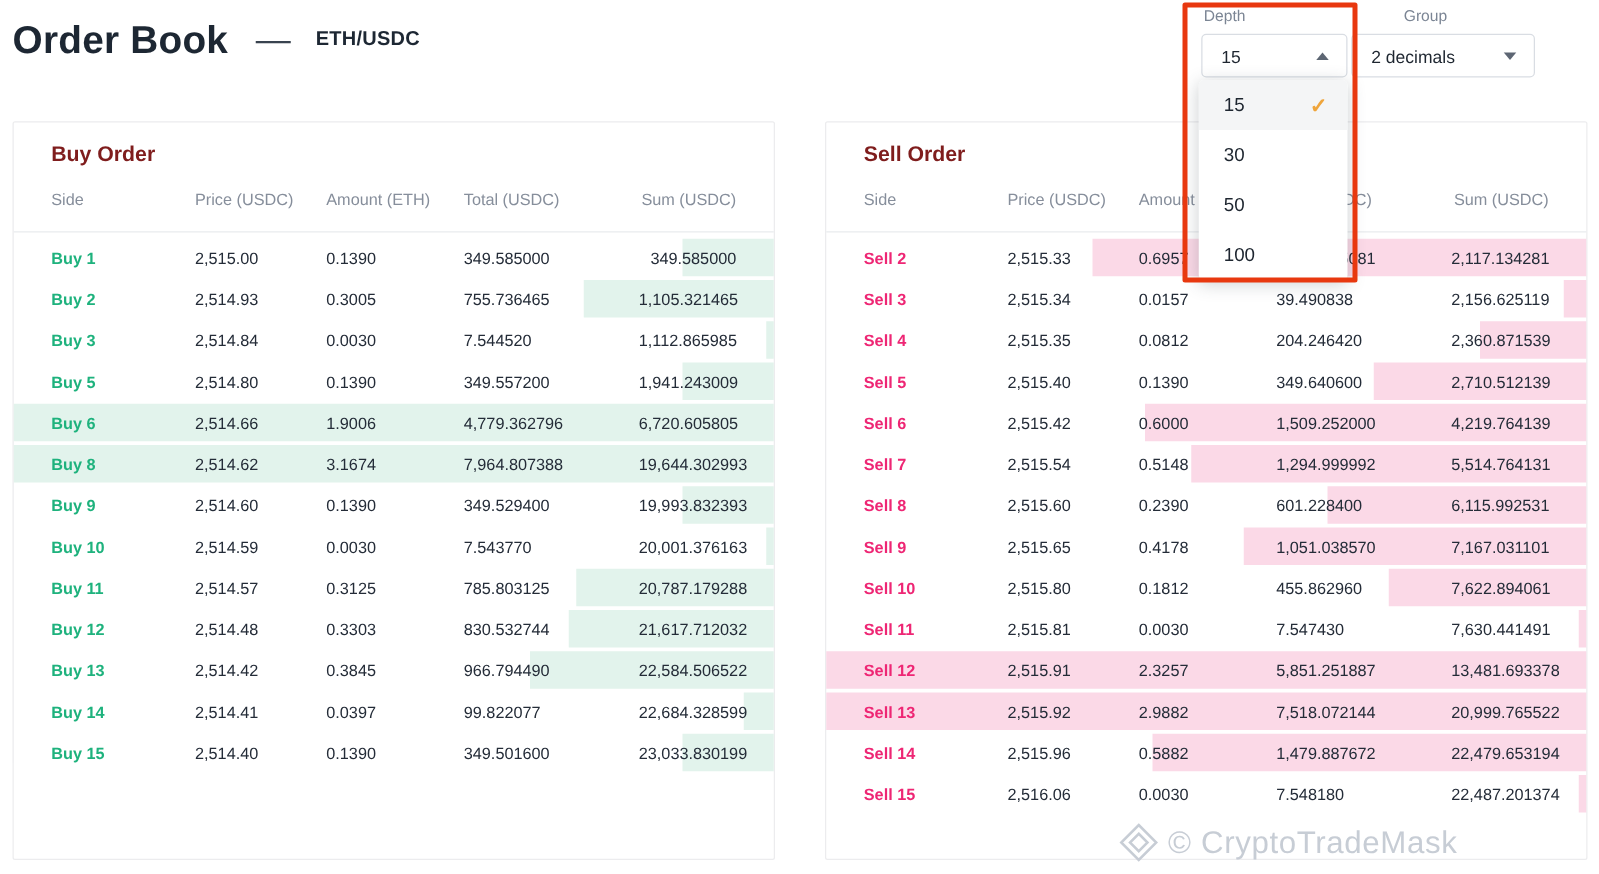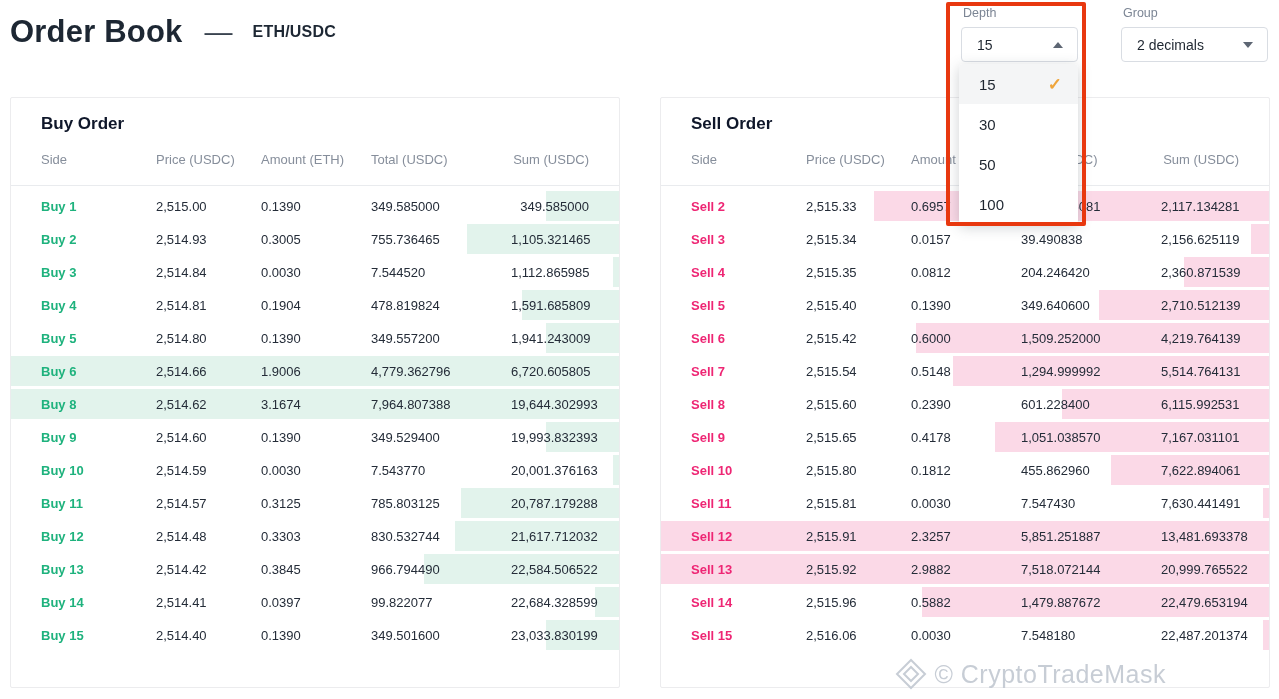--- a/index.html
+++ b/index.html
@@ -14,41 +14,41 @@
   .header .pair { font-size:16px; font-weight:700; color:#1d2733; letter-spacing:.2px; }
 
   
   .ctrl-label { position:absolute; font-size:12.5px; color:#7b8594; }
   #depth-label { left:963px; top:6px; }
   #group-label { left:1123px; top:6px; }
   .select { position:absolute; top:27px; height:35px; background:#fff; border:1px solid #d9dde3;
             border-radius:4px; display:flex; align-items:center; justify-content:space-between;
             padding:0 14px 0 15px; font-size:14px; color:#1e2630; cursor:pointer; }
   #depth-select { left:961px; width:117px; }
-  #group-select { left:1121px; width:147px; }
+  #group-select { left:1081px; width:147px; }
   .caret { width:0; height:0; border-left:5px solid transparent; border-right:5px solid transparent; }
   .caret.up   { border-bottom:6px solid #5d6673; }
   .caret.down { border-top:6px solid #5d6673; }
 
   .menu { position:absolute; left:959px; top:64px; width:119px; background:#fff; border-radius:4px;
           box-shadow:0 3px 14px rgba(60,70,80,.25); z-index:10; overflow:hidden; }
   .menu-item { height:40px; display:flex; align-items:center; justify-content:space-between;
                padding:0 16px 0 20px; font-size:15px; color:#1e2630; cursor:pointer; }
   .menu-item.selected { background:#f4f5f6; }
   .menu-item .check { font-size:17px; font-weight:700; color:#efa53c; }
 
   .annotation { position:absolute; left:946px; top:2px; width:140px; height:224px;
                 border:4px solid #e8380f; border-radius:2px; z-index:11; pointer-events:none; }
 
   
   .card { position:absolute; top:97px; width:610px; height:591px; background:#fff;
           border:1px solid #ececee; border-radius:2px; z-index:1; }
   #buy-card  { left:10px; }
   #sell-card { left:660px; }
-  .card-title { padding:16px 30px 6px; font-size:17px; font-weight:700; color:#0f172a; }
+  .card-title { padding:16px 30px 6px; font-size:17px; font-weight:700; color:#7f1d1d; }
   .thead { display:grid; grid-template-columns:115px 105px 110px 140px 1fr;
            padding:12px 30px 18px; border-bottom:1px solid #e9ebee;
            font-size:13px; color:#868e9b; }
   .thead .h:last-child { text-align:right; }
   .rows { margin-top:4px; }
   .row { position:relative; height:33px; }
   .bar { position:absolute; top:1px; right:0; bottom:2px; z-index:0; }
   .row.buy  .bar { background:#e2f3ec; }
   .row.sell .bar { background:#fbd9e7; }
   .cells { position:relative; z-index:1; display:grid; grid-template-columns:115px 105px 110px 140px 1fr;
@@ -136,30 +136,20 @@
           <div class="bar" style="width: 1%;"></div>
           <div class="cells">
             <div class="side">Buy 3</div>
             <div class="price">2,514.84</div>
             <div class="amount">0.0030</div>
             <div class="total">7.544520</div>
             <div class="sum">1,112.865985</div>
           </div>
         </div>
         <div class="row buy">
-          <div class="bar" style="width: 16%;"></div>
-          <div class="cells">
-            <div class="side">Buy 4</div>
-            <div class="price">2,514.81</div>
-            <div class="amount">0.1904</div>
-            <div class="total">478.819824</div>
-            <div class="sum">1,591.685809</div>
-          </div>
-        </div>
-        <div class="row buy">
           <div class="bar" style="width: 12%;"></div>
           <div class="cells">
             <div class="side">Buy 5</div>
             <div class="price">2,514.80</div>
             <div class="amount">0.1390</div>
             <div class="total">349.557200</div>
             <div class="sum">1,941.243009</div>
           </div>
         </div>
         <div class="row buy">

